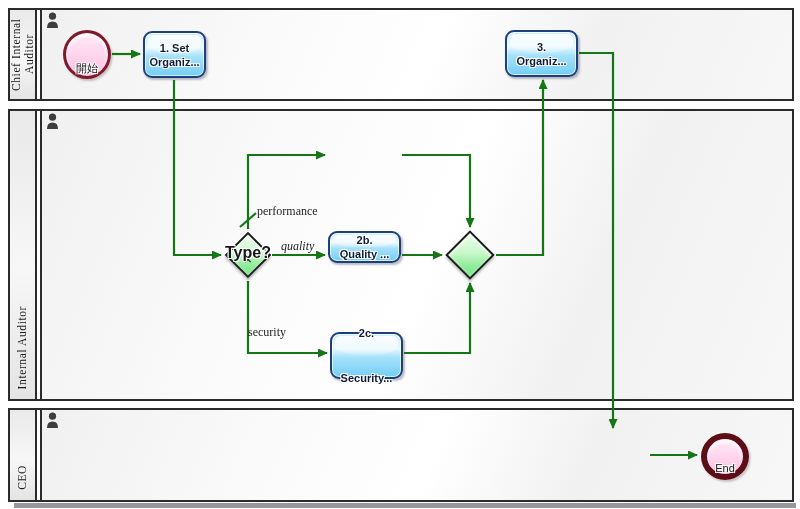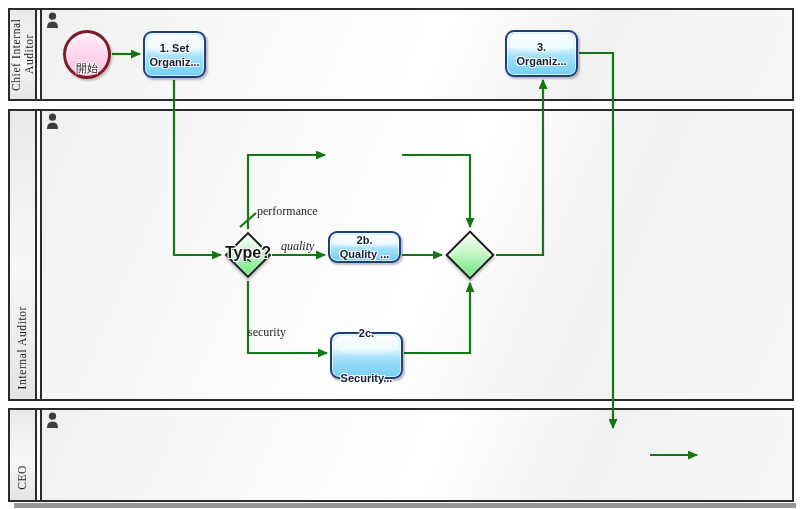--- a/index.html
+++ b/index.html
@@ -207,14 +207,17 @@
   <div class="task" style="left:330px;top:332px;width:73px;height:47px;gap:31px;">
     <span>2c.</span>
     <span>Security...</span>
   </div>
 
   <div class="gateway gw-large" style="left:445px;top:230px;width:50px;height:50px;">
     <div class="diamond"></div>
   </div>
 
 
+  <div class="event end" style="left:701px;top:433px;width:48px;height:47px;">
+    <span>End</span>
+  </div>
 
 </div>
 
 </body></html>

